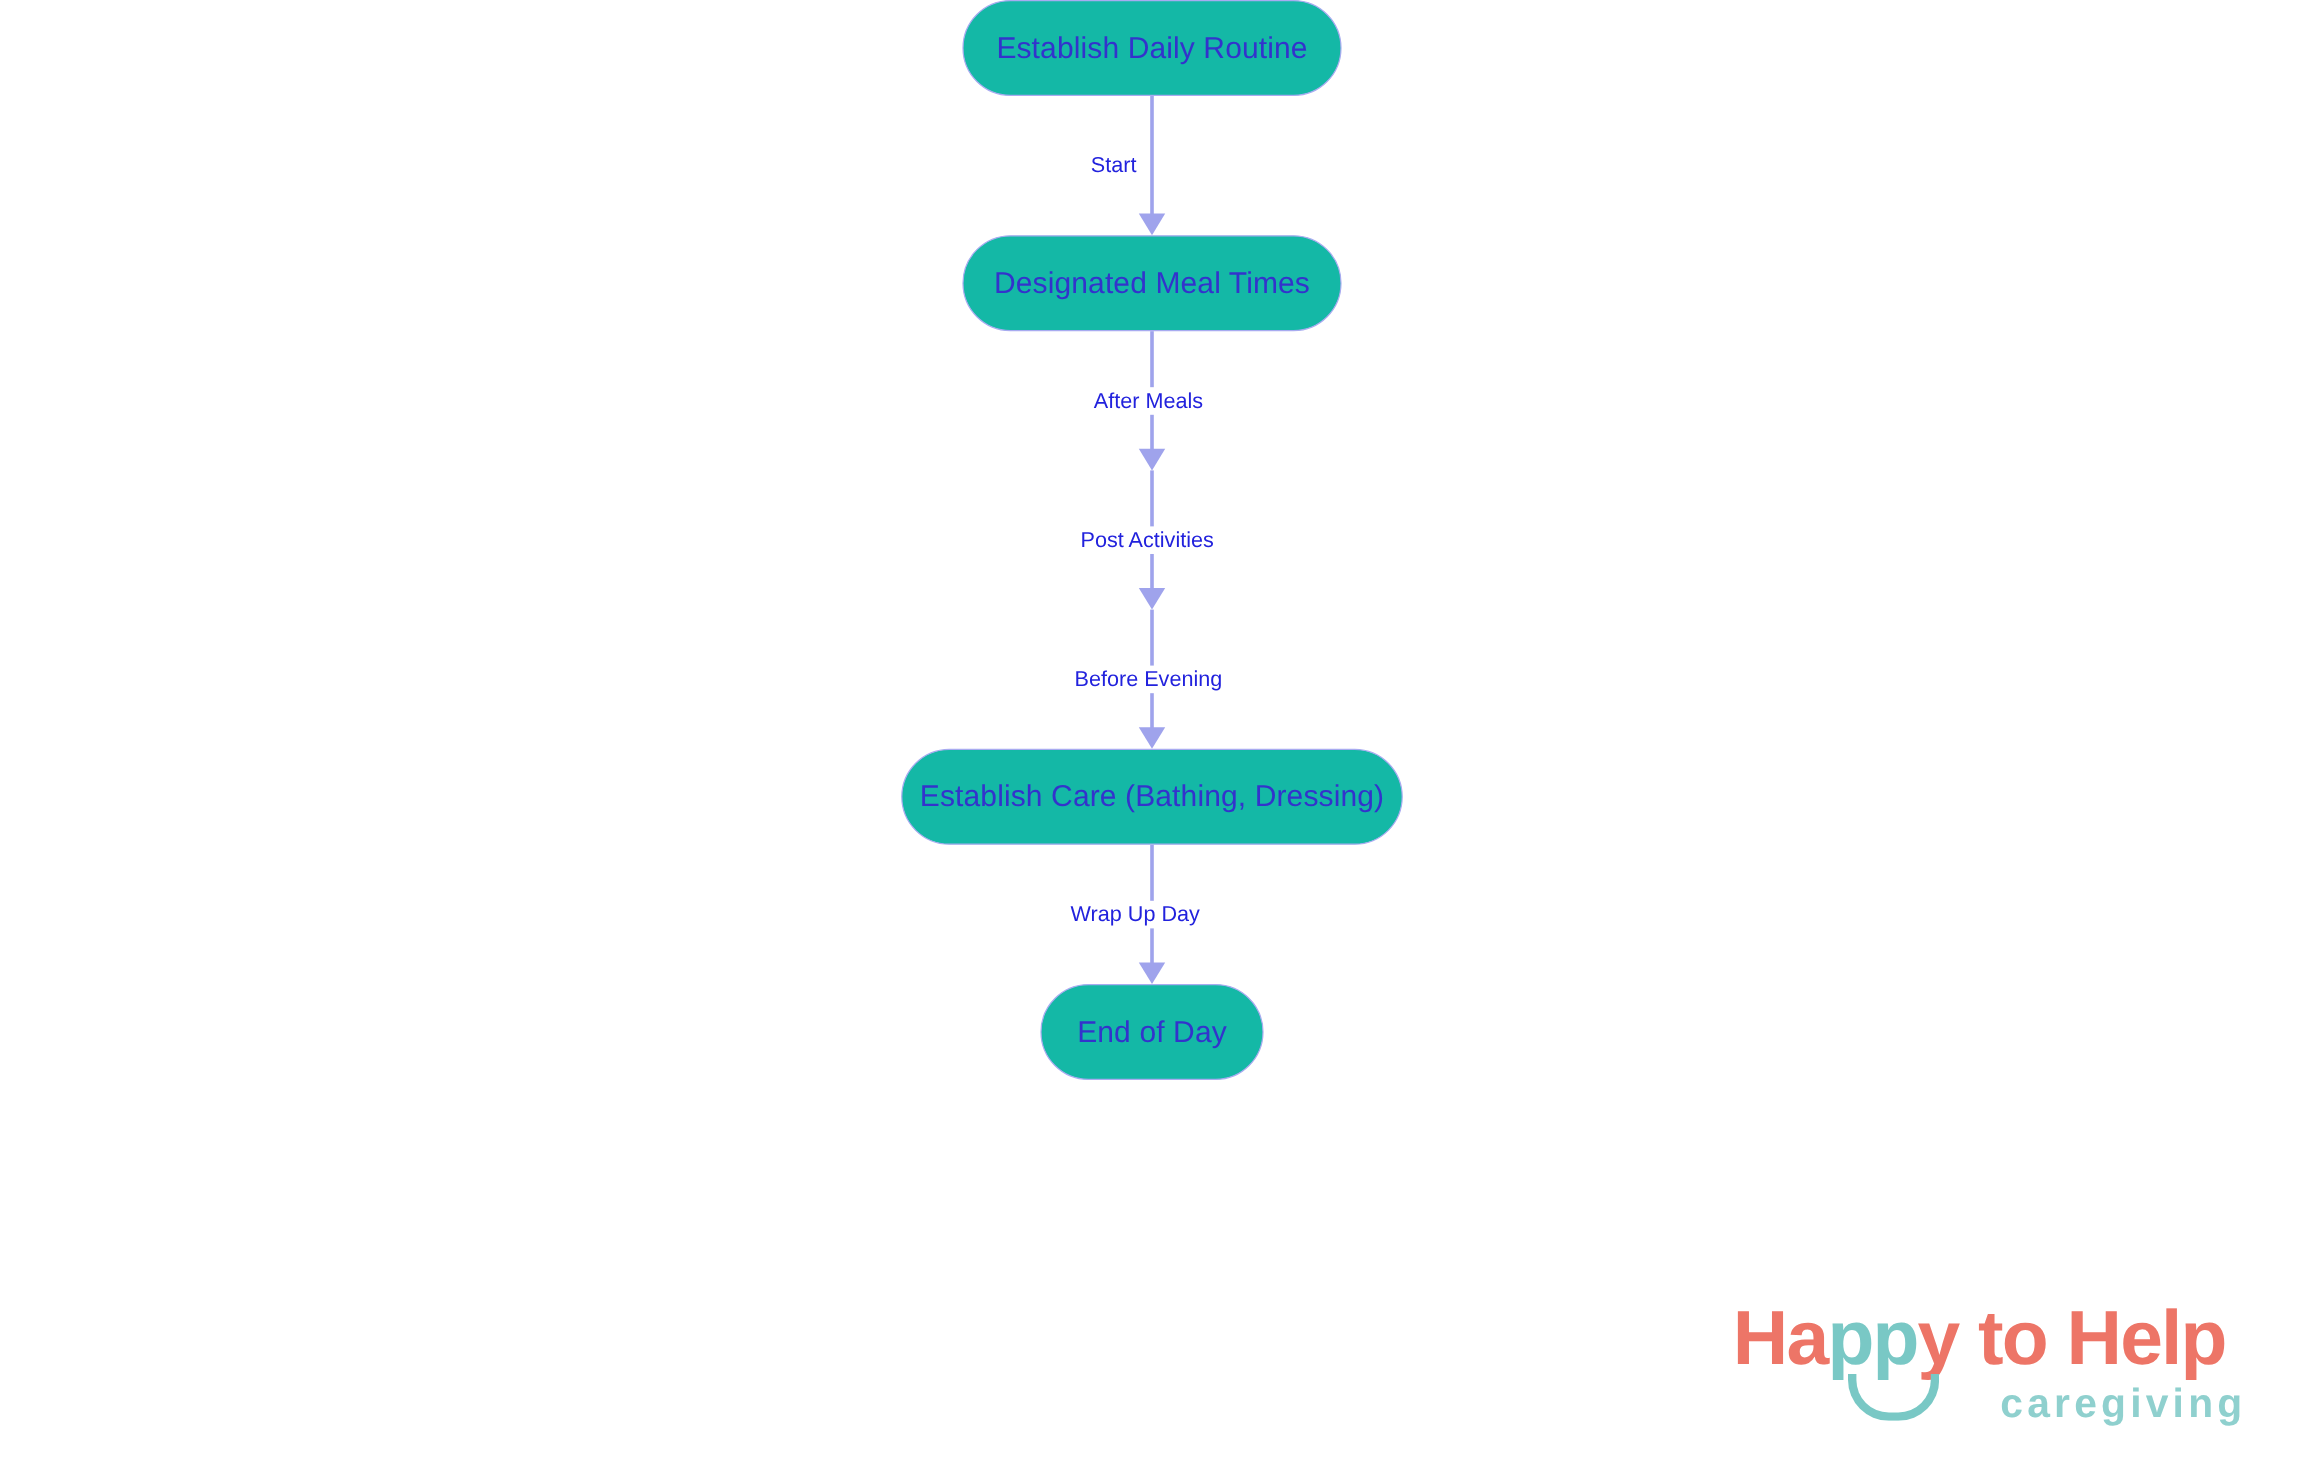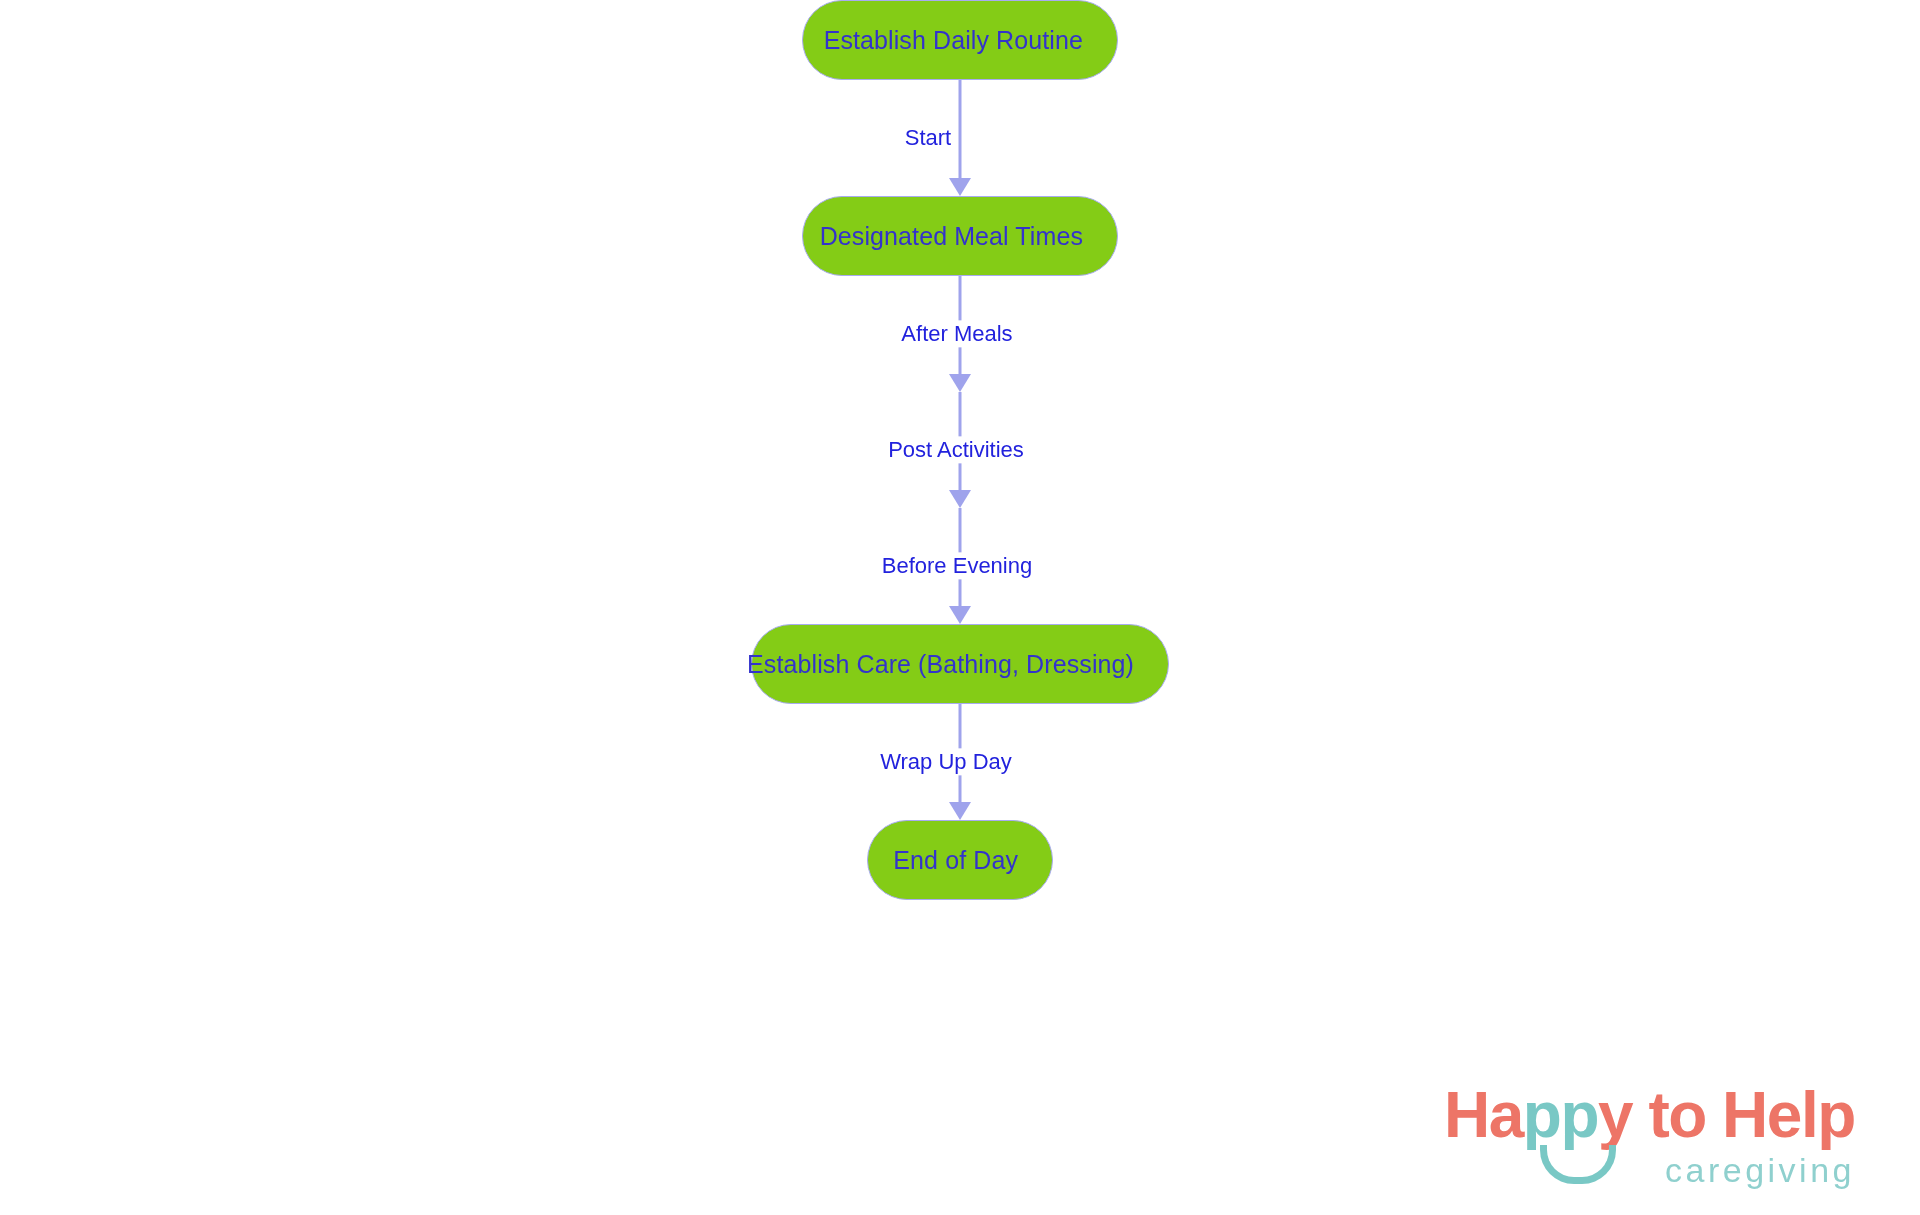--- a/index.html
+++ b/index.html
@@ -24,29 +24,29 @@
     height: 1100px;
     display: flex;
     flex-direction: column;
     align-items: center;
   }
 
   .node {
     box-sizing: border-box;
     height: 80px;
     border-radius: 40px;
-    background: #84cc16;
+    background: #14b8a6;
     border: 1.6px solid #a8abf0;
     color: #3333cc;
     font-size: 25px;
     font-weight: 400;
     letter-spacing: 0.1px;
     display: flex;
     align-items: center;
-    justify-content: flex-end;
+    justify-content: center;
     padding: 0 34px;
     white-space: nowrap;
   }
 
   
   .edge {
     position: relative;
     width: 100%;
     height: 116px;
     display: flex;
@@ -70,21 +70,21 @@
     height: 0;
     border-left: 11px solid transparent;
     border-right: 11px solid transparent;
     border-top: 18px solid #9fa3ec;
   }
   .edge-label {
     position: absolute;
     top: 50%;
     transform: translate(-50%, -50%);
     color: #2222dd;
-    font-size: 22px;
+    font-size: 18px;
     white-space: nowrap;
     background: #ffffff;
     padding: 1px 7px;
     line-height: 1.15;
   }
 
   
   #logo {
     position: absolute;
     right: 46px;
@@ -109,24 +109,24 @@
     left: 96px;
     top: 62px;
     width: 62px;
     height: 32px;
     border: 7px solid #79C8C5;
     border-top: none;
     border-radius: 0 0 34px 34px;
   }
   .logo-sub {
     position: absolute;
-    right: 19px;
+    right: 2px;
     top: 70px;
     font-size: 34px;
-    font-weight: 400;
+    font-weight: 700;
     letter-spacing: 3.5px;
     color: #8FD0CE;
     line-height: 1;
     white-space: nowrap;
   }
 </style>
 </head>
 <body>
 
 <div id="flowchart">

